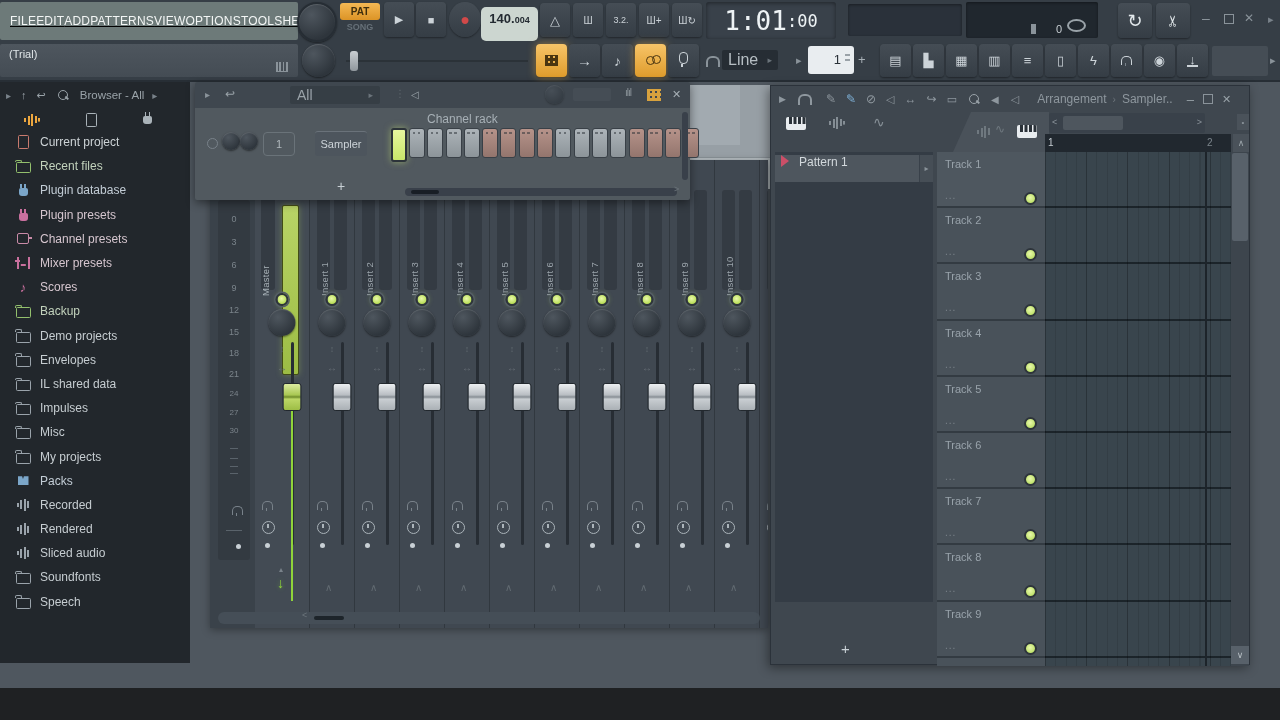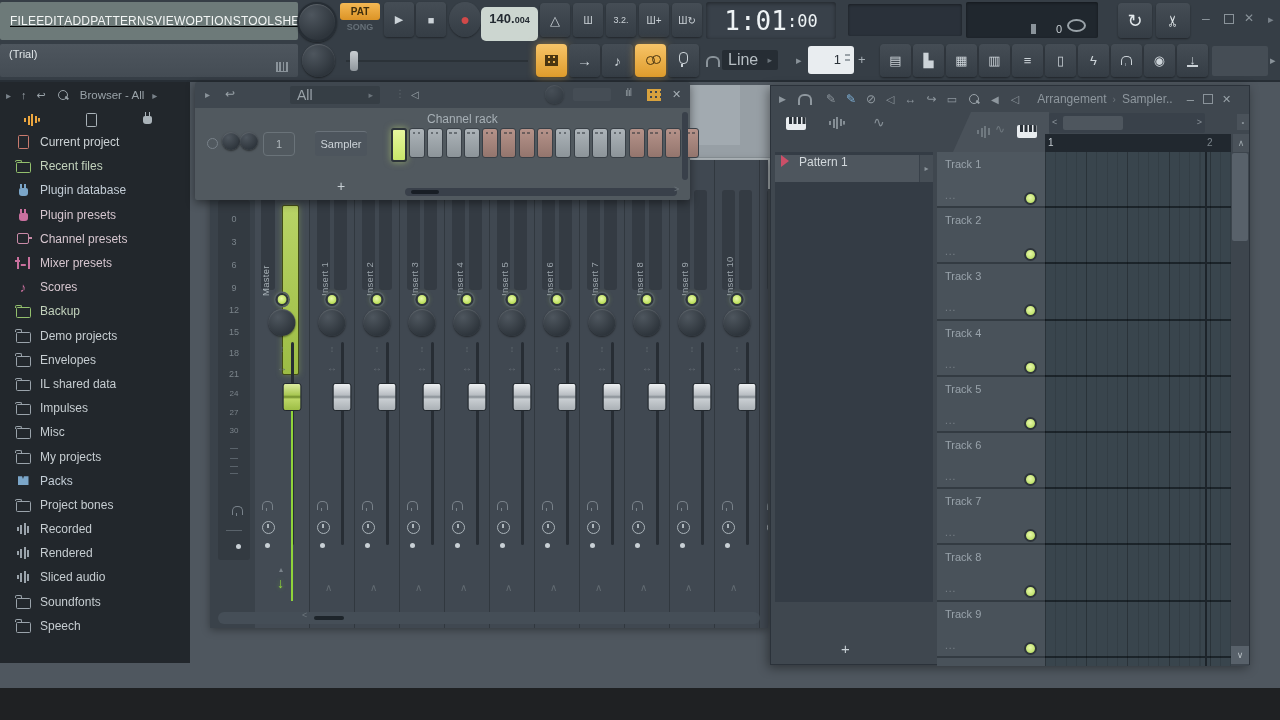--- a/index.html
+++ b/index.html
@@ -352,26 +352,20 @@
           <span class="lbl" style="color:#c6cdd1">My projects</span>
         </div>
       <div class="brow">
           <span class="bic">
             <span class="ic-boxic" style="color:#7ba6c9"></span>
           </span>
           <span class="lbl" style="color:#c3cdd6">Packs</span>
         </div>
       <div class="brow">
           <span class="bic">
-            <span class="ic-folder" style="color:#9aa3ab"></span>
-          </span>
-          <span class="lbl" style="color:#c6cdd1">Project bones</span>
-        </div>
-      <div class="brow">
-          <span class="bic">
             <span class="wave5" style="color:#9aa3ab;width:13px;"></span>
           </span>
           <span class="lbl" style="color:#c6cdd1">Recorded</span>
         </div>
       <div class="brow">
           <span class="bic">
             <span class="wave5" style="color:#9aa3ab;width:13px;"></span>
           </span>
           <span class="lbl" style="color:#c6cdd1">Rendered</span>
         </div>

